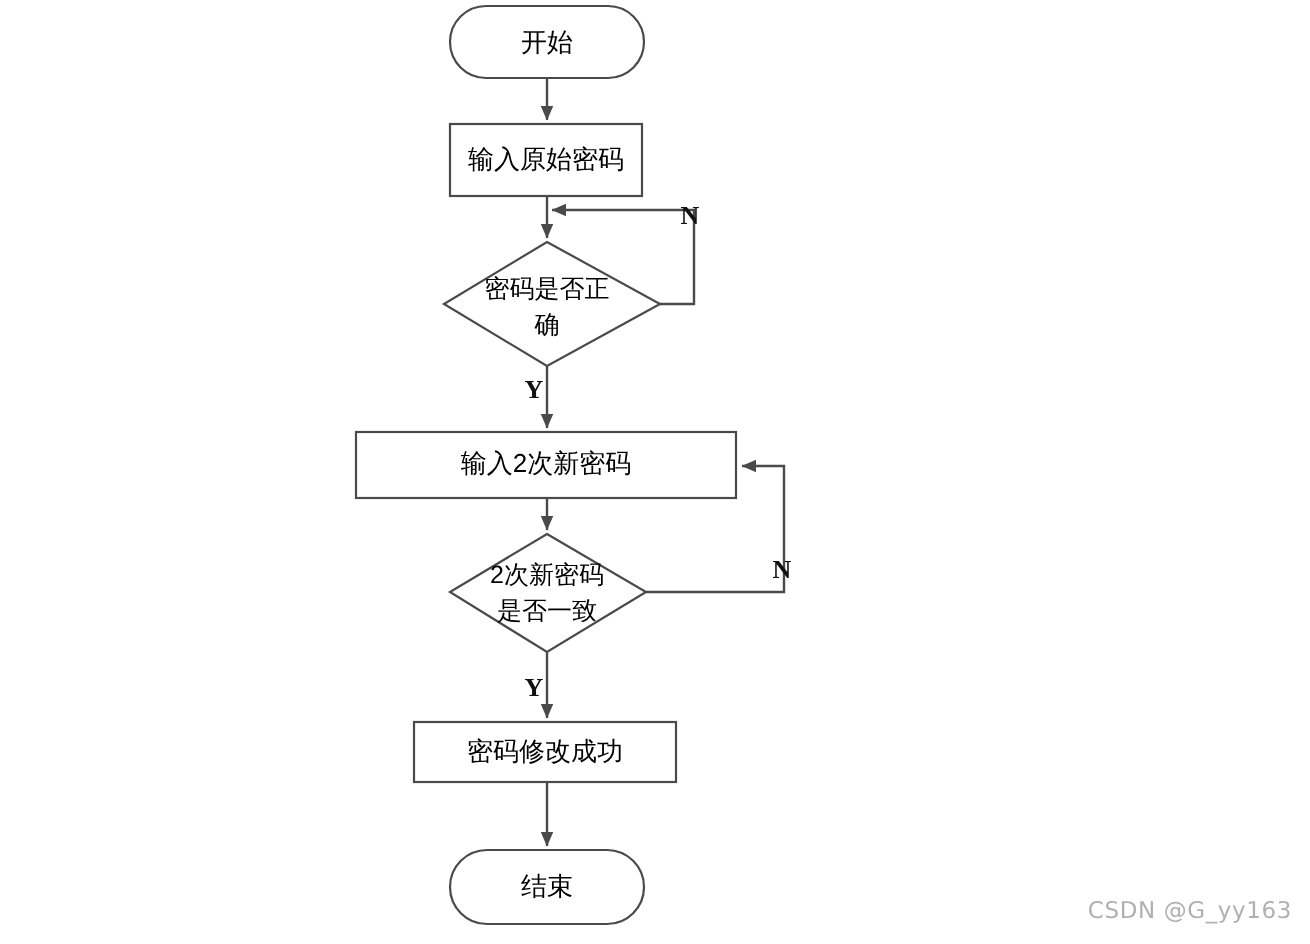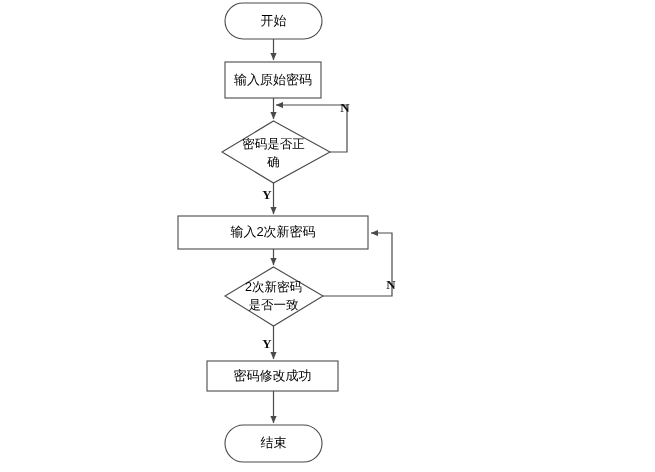--- a/index.html
+++ b/index.html
@@ -131,14 +131,15 @@
     </g>
 
     <g>
       <text class="branch-label" x="345" y="109">N</text>
       <text class="branch-label" x="267" y="196">Y</text>
       <text class="branch-label" x="391" y="286">N</text>
       <text class="branch-label" x="267" y="345">Y</text>
     </g>
   </svg>
 
+  <div class="watermark">CSDN @G_yy163</div>
 
 </div>
 
 </body></html>

